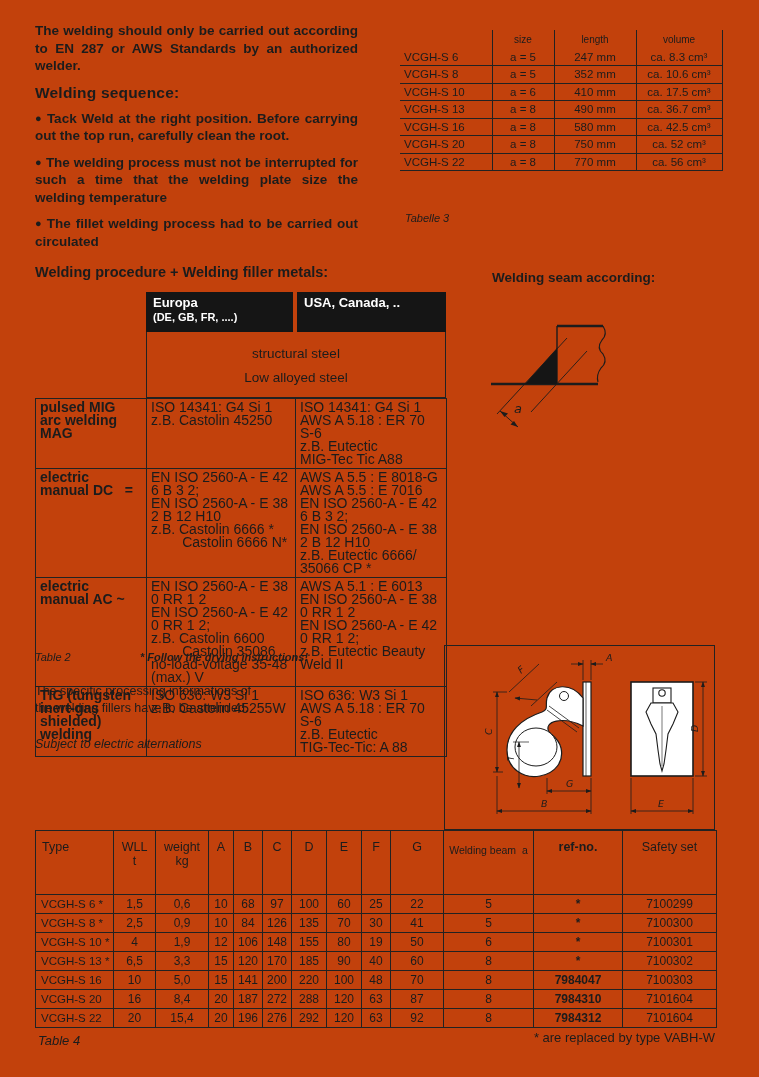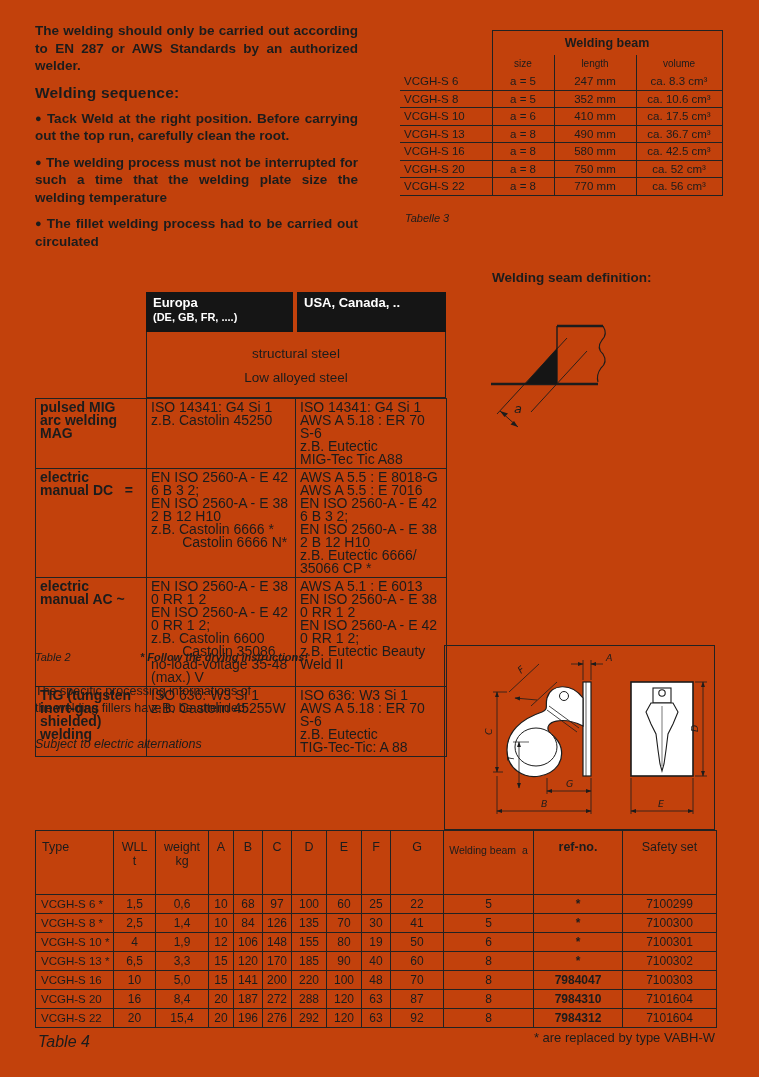--- a/index.html
+++ b/index.html
@@ -62,21 +62,21 @@
   #table4 { left:35px; top:830px; width:681px; border-collapse:collapse; table-layout:fixed; }
   #table4 th, #table4 td { border:1px solid #222; font-weight:normal; }
   #table4 thead th { height:64px; vertical-align:top; padding-top:9px; font-size:12.5px; line-height:14px; white-space:pre; text-align:center; }
   #table4 thead th.beam-h { font-size:10.5px; padding-top:12px; }
   #table4 thead th.ref-h { font-weight:bold; }
   #table4 thead th.type-h { text-align:left; padding-left:6px; }
   #table4 tbody td { height:19px; text-align:center; font-size:12px; }
   #table4 tbody td.type { text-align:left; padding-left:5px; font-size:11.5px; }
   #table4 tbody td.ref { font-weight:bold; }
   #table4, #table4 thead th { border-color:#222; }
-  #table4-caption { left:38px; top:1033px; font-size:16px; font-style:italic; }
+  #table4-caption { left:38px; top:1033px; font-size:13px; font-style:italic; }
   #table4-footnote { right:44px; top:1030px; font-size:13px; }
 </style>
 </head>
 <body>
 
 <div id="page">
 
   <div id="topleft" class="abs">
     <p>The welding should only be carried out according to EN 287 or AWS Standards by an authorized welder.</p>
     <h2>Welding sequence:</h2>
@@ -93,24 +93,20 @@
   <table id="beamtable" class="abs">
     <colgroup>
         <col style="width:92px">
         <col style="width:62px">
         <col style="width:82px">
         <col style="width:86px">
       </colgroup>
     <thead>
       <tr>
         <td></td>
-        <td class="title" colspan="3">Welding beam</td>
-      </tr>
-      <tr>
-        <td></td>
         <th class="sub">size</th>
         <th class="sub">length</th>
         <th class="sub">volume</th>
       </tr>
     </thead>
     <tbody>
 
         <tr>
           <td class="model">VCGH-S 6</td>
           <td class="val">a = 5</td>
@@ -156,21 +152,22 @@
         <tr>
           <td class="model">VCGH-S 22</td>
           <td class="val">a = 8</td>
           <td class="val">770 mm</td>
           <td class="val">ca. 56 cm³</td>
         </tr>
       </tbody>
   </table>
   <div id="tabelle3-caption" class="abs">Tabelle 3</div>
 
-  <div id="seam-title" class="abs">Welding seam definition:</div>
+  <div id="filler-title" class="abs">Welding procedure + Welding filler metals:</div>
+  <div id="seam-title" class="abs">Welding seam according:</div>
 
   <div id="table2" class="abs">
     <div id="hdr-europa" class="hdr-black">
       <span class="big">Europa</span>
       <span class="small">(DE, GB, FR, ....)</span>
     </div>
     <div id="hdr-usa" class="hdr-black">
       <span class="big">USA, Canada, ..</span>
     </div>
     <div id="steel-cell">
@@ -399,21 +396,21 @@
           <td>25</td>
           <td>22</td>
           <td>5</td>
           <td class="ref">*</td>
           <td>7100299</td>
         </tr>
 
         <tr>
           <td class="type">VCGH-S 8 *</td>
           <td>2,5</td>
-          <td>1,4</td>
+          <td>0,9</td>
           <td>10</td>
           <td>84</td>
           <td>126</td>
           <td>135</td>
           <td>70</td>
           <td>30</td>
           <td>41</td>
           <td>5</td>
           <td class="ref">*</td>
           <td>7100300</td>

